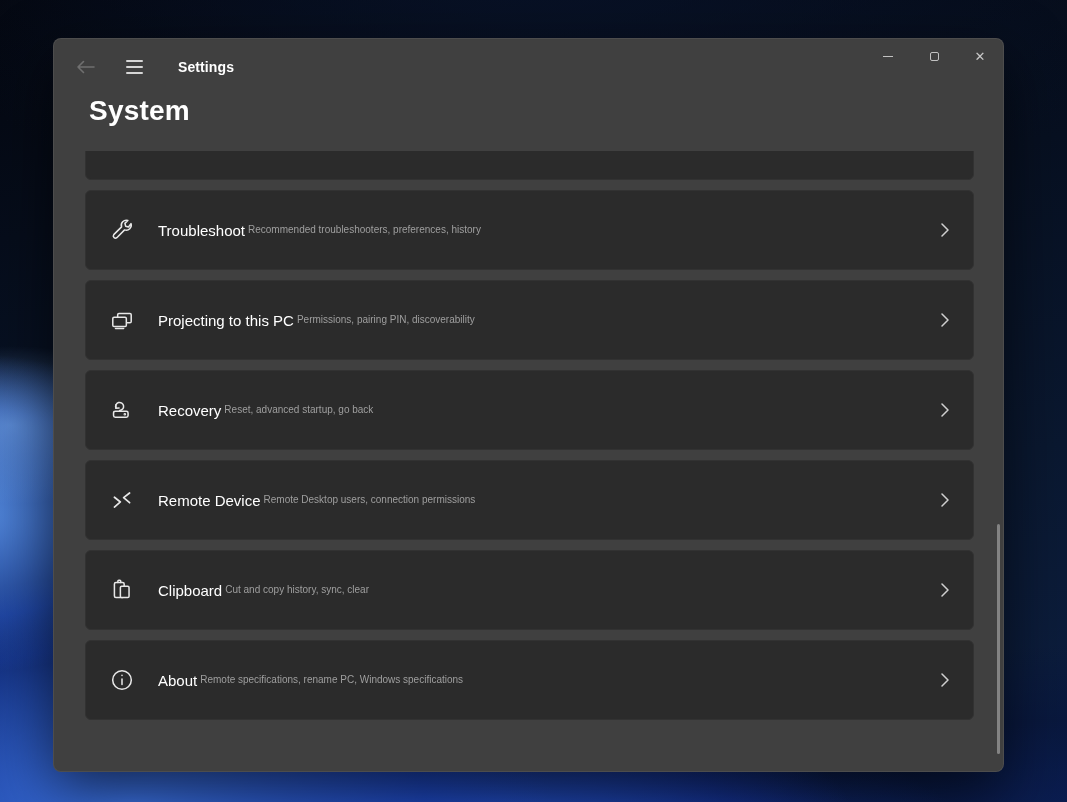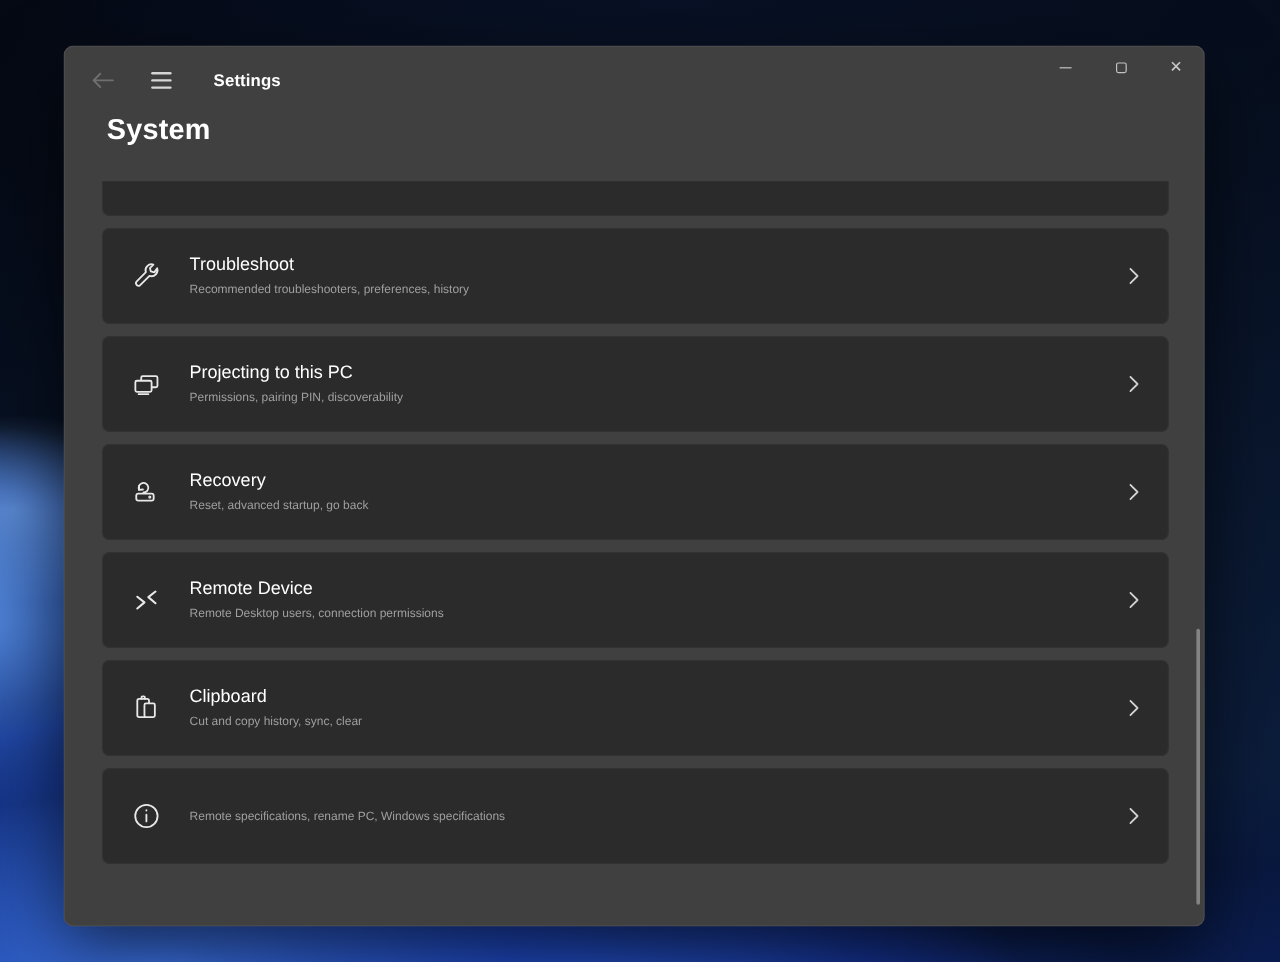--- a/index.html
+++ b/index.html
@@ -47,40 +47,40 @@
   .caption-btn{
     width:46px; height:34px; display:flex; align-items:center; justify-content:center; cursor:pointer;
   }
   .glyph-min{ width:10px; height:1px; background:#c2c2c2; }
   .glyph-max{ width:9px; height:9px; border:1px solid #c2c2c2; border-radius:2px; }
   .glyph-close{ color:#c9c9c9; font-size:13px; line-height:13px; font-family:"DejaVu Sans",sans-serif; }
 
   
   .page-title{
     position:absolute; left:35px; top:56px; color:#ffffff;
-    font-size:24px; font-weight:700; letter-spacing:.2px;
+    font-size:28px; font-weight:700; letter-spacing:.2px;
   }
 
   .content-viewport{
     position:absolute; left:0; right:0; top:112px; bottom:0; overflow:hidden;
   }
   .card-list{ padding:0 29px 0 31px; }
 
   .card{
     height:80px; margin-bottom:10px; background:#2b2b2b;
     border:1px solid #323232; border-radius:6px;
     display:flex; align-items:center; cursor:pointer;
   }
   .card.partial{ margin-top:-51px; }
   .card .icon-cell{
     width:72px; flex:0 0 72px; display:flex; align-items:center; justify-content:center;
     padding-left:0;
   }
   .card .icon-cell svg{ display:block; }
-  .card .text-cell{ flex:1 1 auto; display:flex; flex-direction:column; gap:3px; min-width:0; }
+  .card .text-cell{ flex:1 1 auto; display:flex; flex-direction:row; gap:3px; min-width:0; }
   .card .item-title{ color:#ffffff; font-size:15px; line-height:19px; font-weight:400; }
   .card .item-subtitle{ color:#9f9f9f; font-size:10px; line-height:17px; }
   .card .chevron-cell{ flex:0 0 auto; padding-right:24px; display:flex; align-items:center; }
 
   
   .scrollbar-thumb{
     position:absolute; right:3px; top:485px; width:3px; height:230px;
     background:#8f8f8f; border-radius:2px; opacity:.85; cursor:pointer;
   }
 
@@ -222,20 +222,21 @@
 
       <div class="card">
         <div class="icon-cell">
           <svg class="stroke-icon" width="26" height="26" viewBox="0 0 24 24">
             <circle cx="12" cy="12" r="8.6"></circle>
             <path d="M12 11 v5.2"></path>
             <path d="M12 7.6 v0.2"></path>
           </svg>
         </div>
         <div class="text-cell">
+          <span class="item-title">About</span>
           <span class="item-subtitle">Remote specifications, rename PC, Windows specifications</span>
         </div>
         <div class="chevron-cell">
           <svg width="8" height="14" viewBox="0 0 8 14" style="stroke:#d0d0d0;fill:none;stroke-width:1.5;stroke-linecap:round;stroke-linejoin:round;">
               <polyline points="1,1 7,7 1,13"></polyline>
             </svg>
         </div>
       </div>
 
     </div>

